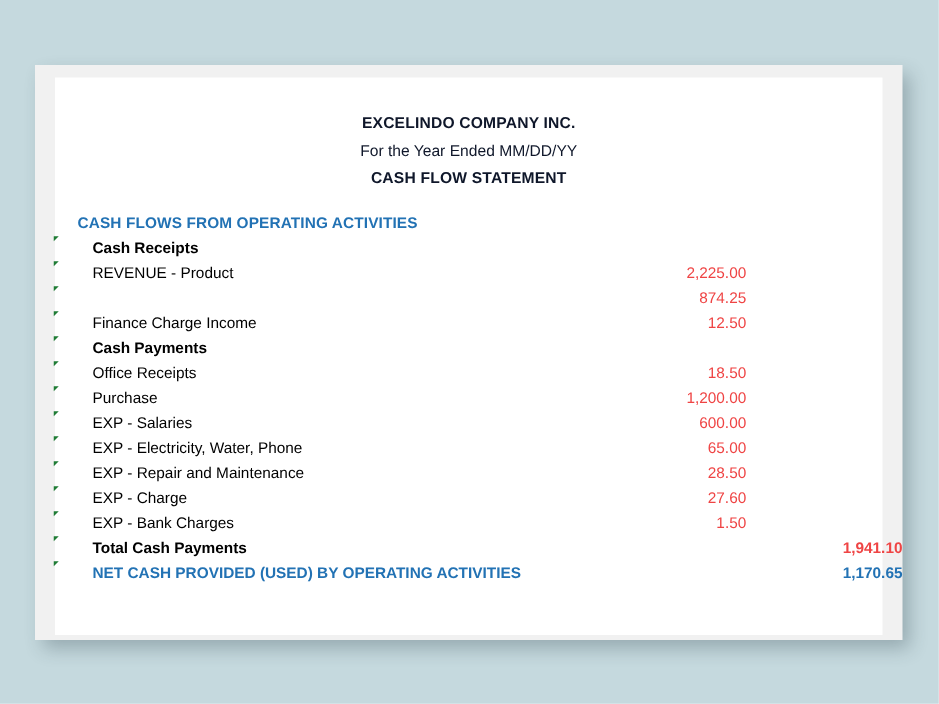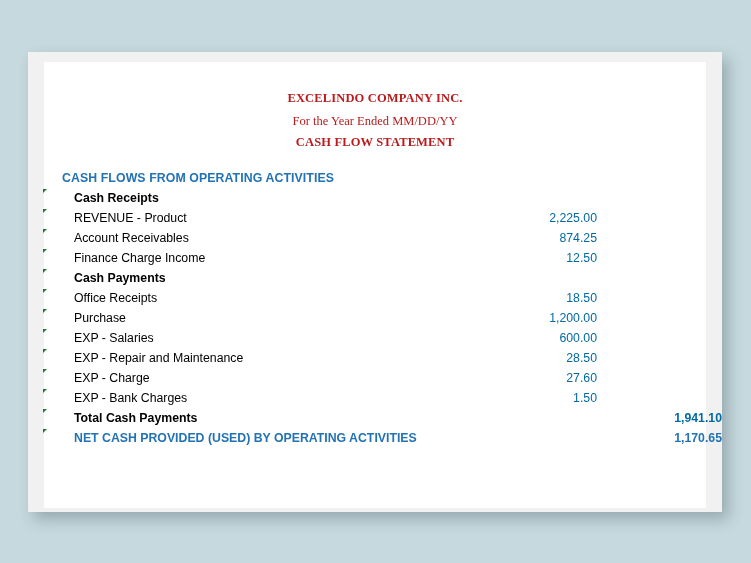--- a/index.html
+++ b/index.html
@@ -35,24 +35,23 @@
 
   
   #title-block {
     position: absolute;
     left: 0;
     top: 26px;
     width: 662px;
     text-align: center;
   }
   .title-line {
-    color: #b91c1c;
+    color: #0f172a;
     line-height: 21px;
     white-space: nowrap;
-    font-family: Liberation Serif, serif;
   }
   #company-name,
   #statement-name {
     font-size: 12.5px;
     font-weight: bold;
     letter-spacing: 0.15px;
   }
   #period-line {
     font-size: 12.5px;
     font-weight: normal;
@@ -77,21 +76,21 @@
     top: 0;
     font-size: 12.3px;
     color: #000000;
   }
   .col-detail,
   .col-total {
     position: absolute;
     top: 0;
     text-align: right;
     font-size: 12.3px;
-    color: #0369a1;
+    color: #ef4444;
   }
   .col-detail {
     left: 381px;
     width: 172px;
   }
   .col-total {
     left: 498px;
     width: 180px;
   }
 
@@ -148,21 +147,20 @@
           <span class="col-total"></span>
         </div>
         <div class="stmt-row lvl-item">
           <span class="error-flag"></span>
           <span class="row-label">REVENUE - Product</span>
           <span class="col-detail">2,225.00</span>
           <span class="col-total"></span>
         </div>
         <div class="stmt-row lvl-item">
           <span class="error-flag"></span>
-          <span class="row-label">Account Receivables</span>
           <span class="col-detail">874.25</span>
           <span class="col-total"></span>
         </div>
         <div class="stmt-row lvl-item">
           <span class="error-flag"></span>
           <span class="row-label">Finance Charge Income</span>
           <span class="col-detail">12.50</span>
           <span class="col-total"></span>
         </div>
         <div class="stmt-row lvl-group is-bold">
@@ -184,20 +182,26 @@
           <span class="col-total"></span>
         </div>
         <div class="stmt-row lvl-item">
           <span class="error-flag"></span>
           <span class="row-label">EXP - Salaries</span>
           <span class="col-detail">600.00</span>
           <span class="col-total"></span>
         </div>
         <div class="stmt-row lvl-item">
           <span class="error-flag"></span>
+          <span class="row-label">EXP - Electricity, Water, Phone</span>
+          <span class="col-detail">65.00</span>
+          <span class="col-total"></span>
+        </div>
+        <div class="stmt-row lvl-item">
+          <span class="error-flag"></span>
           <span class="row-label">EXP - Repair and Maintenance</span>
           <span class="col-detail">28.50</span>
           <span class="col-total"></span>
         </div>
         <div class="stmt-row lvl-item">
           <span class="error-flag"></span>
           <span class="row-label">EXP - Charge</span>
           <span class="col-detail">27.60</span>
           <span class="col-total"></span>
         </div>

